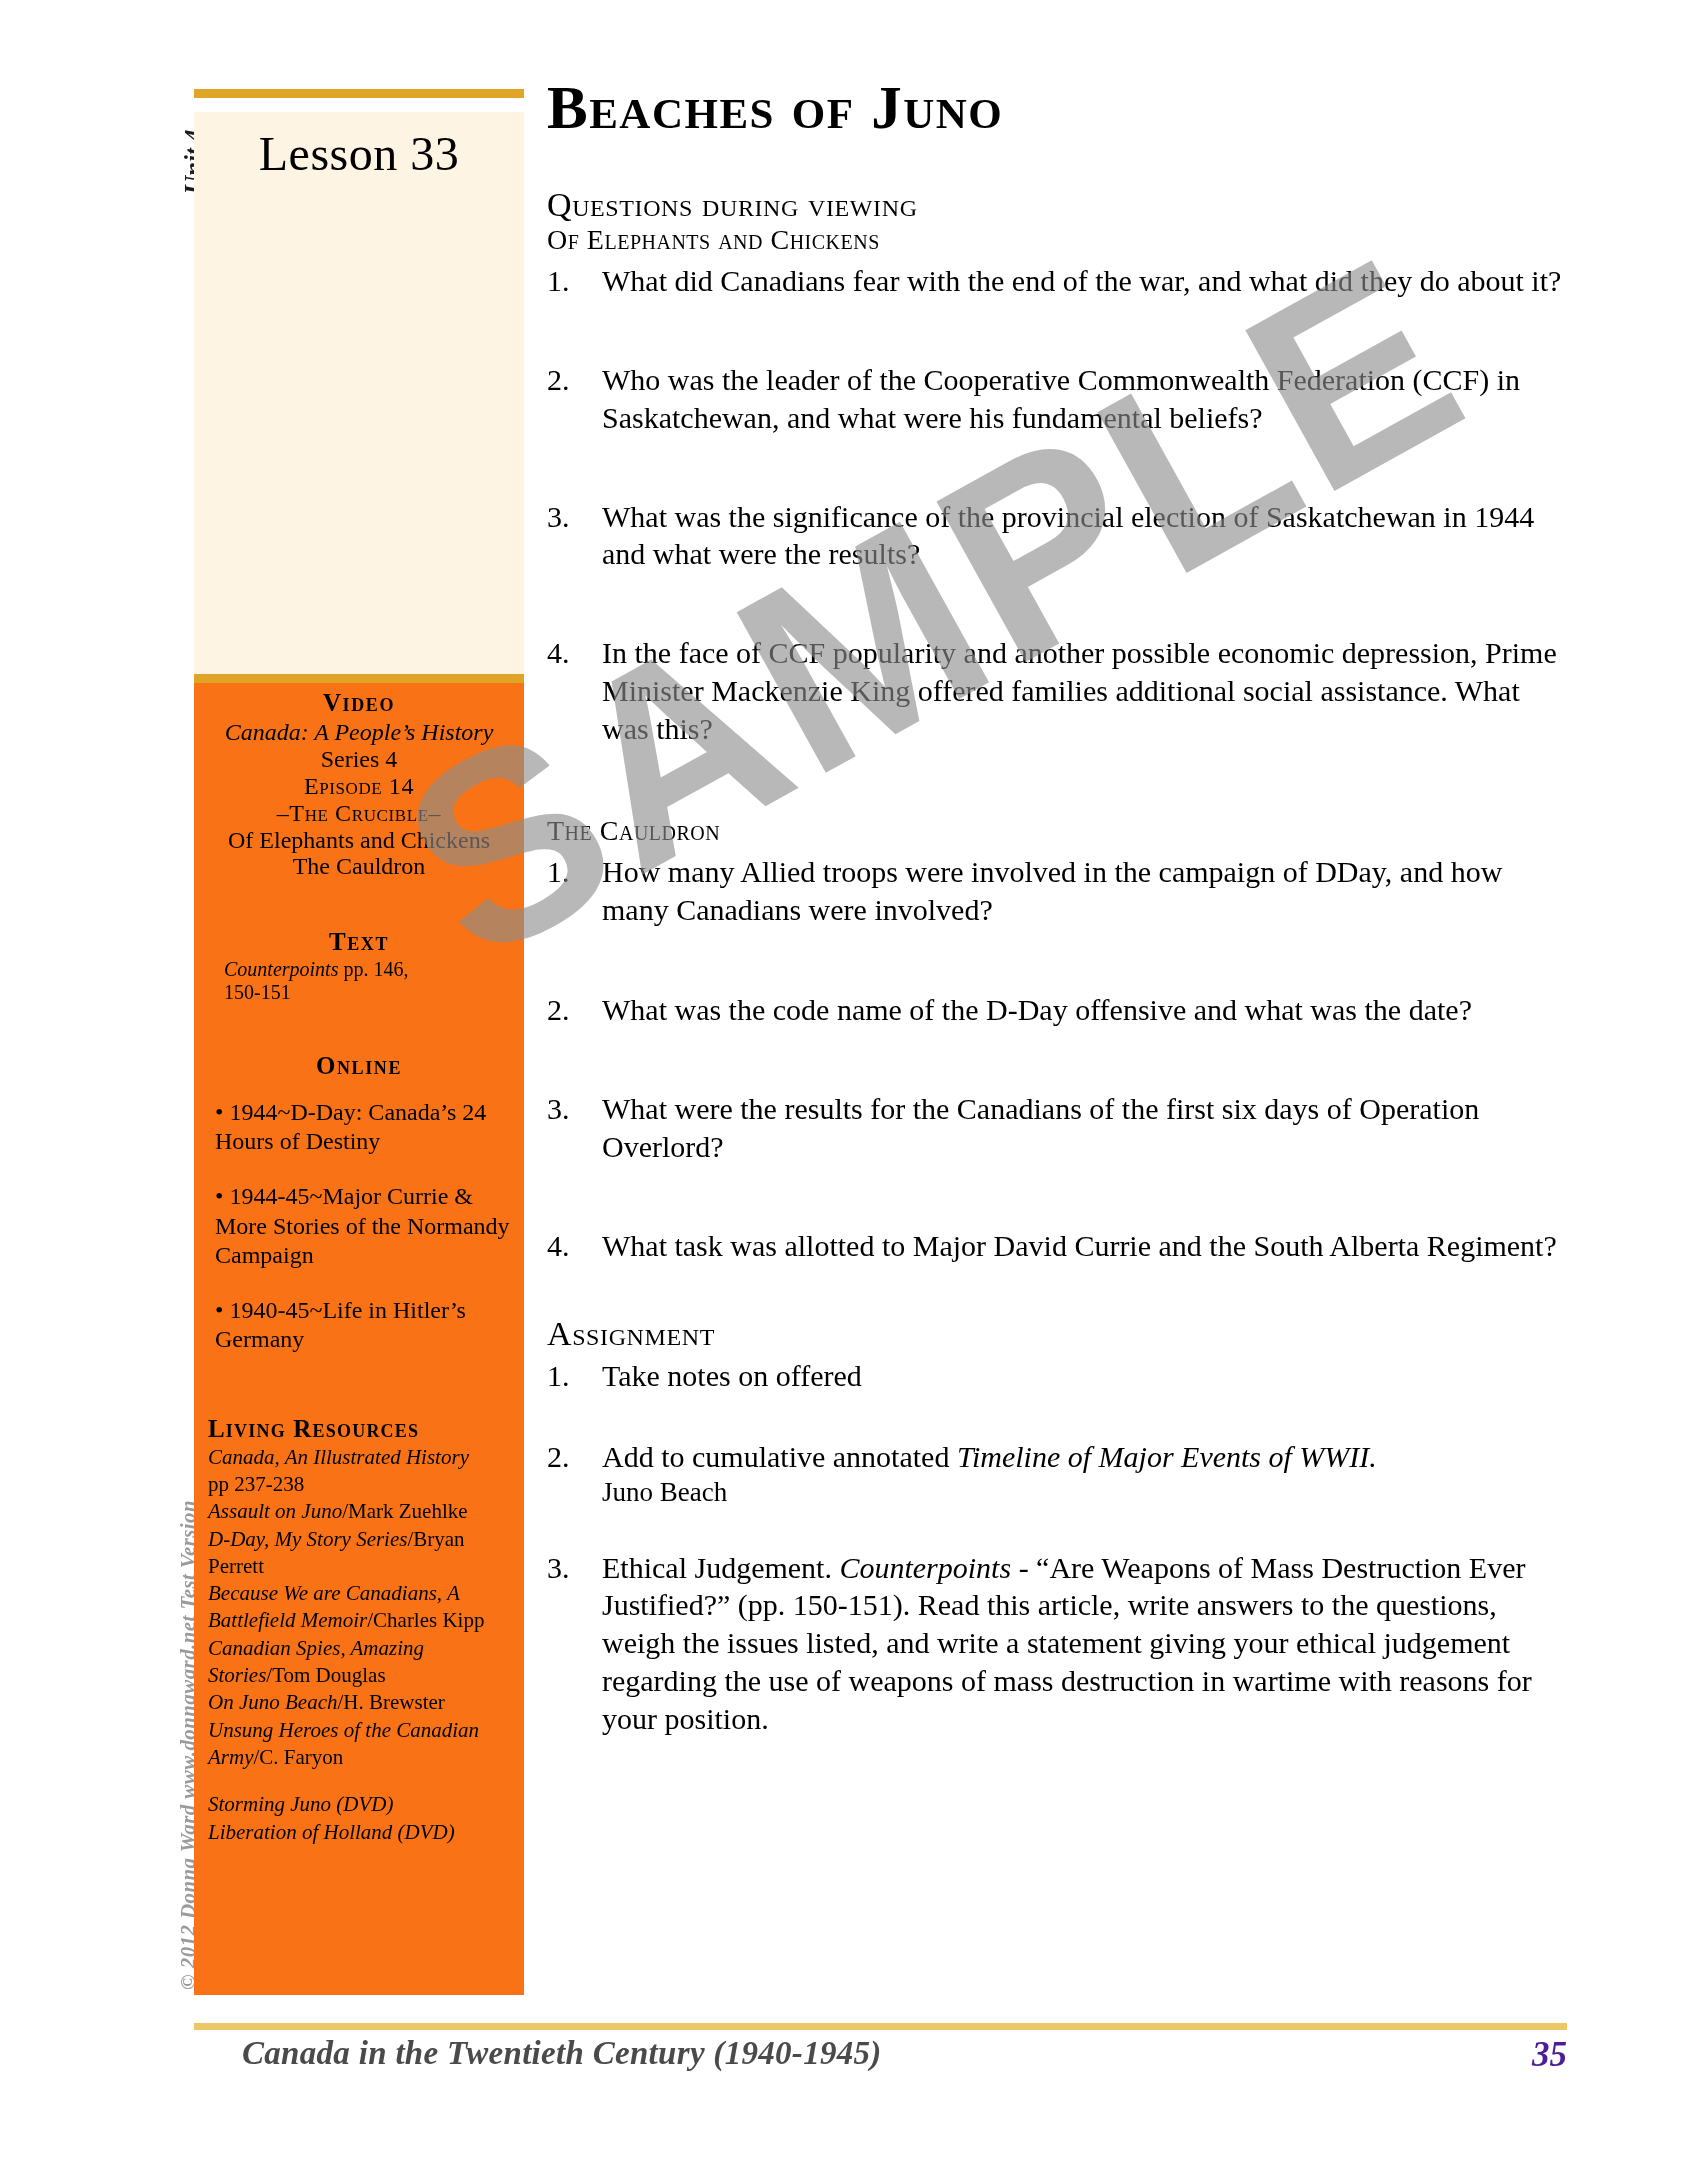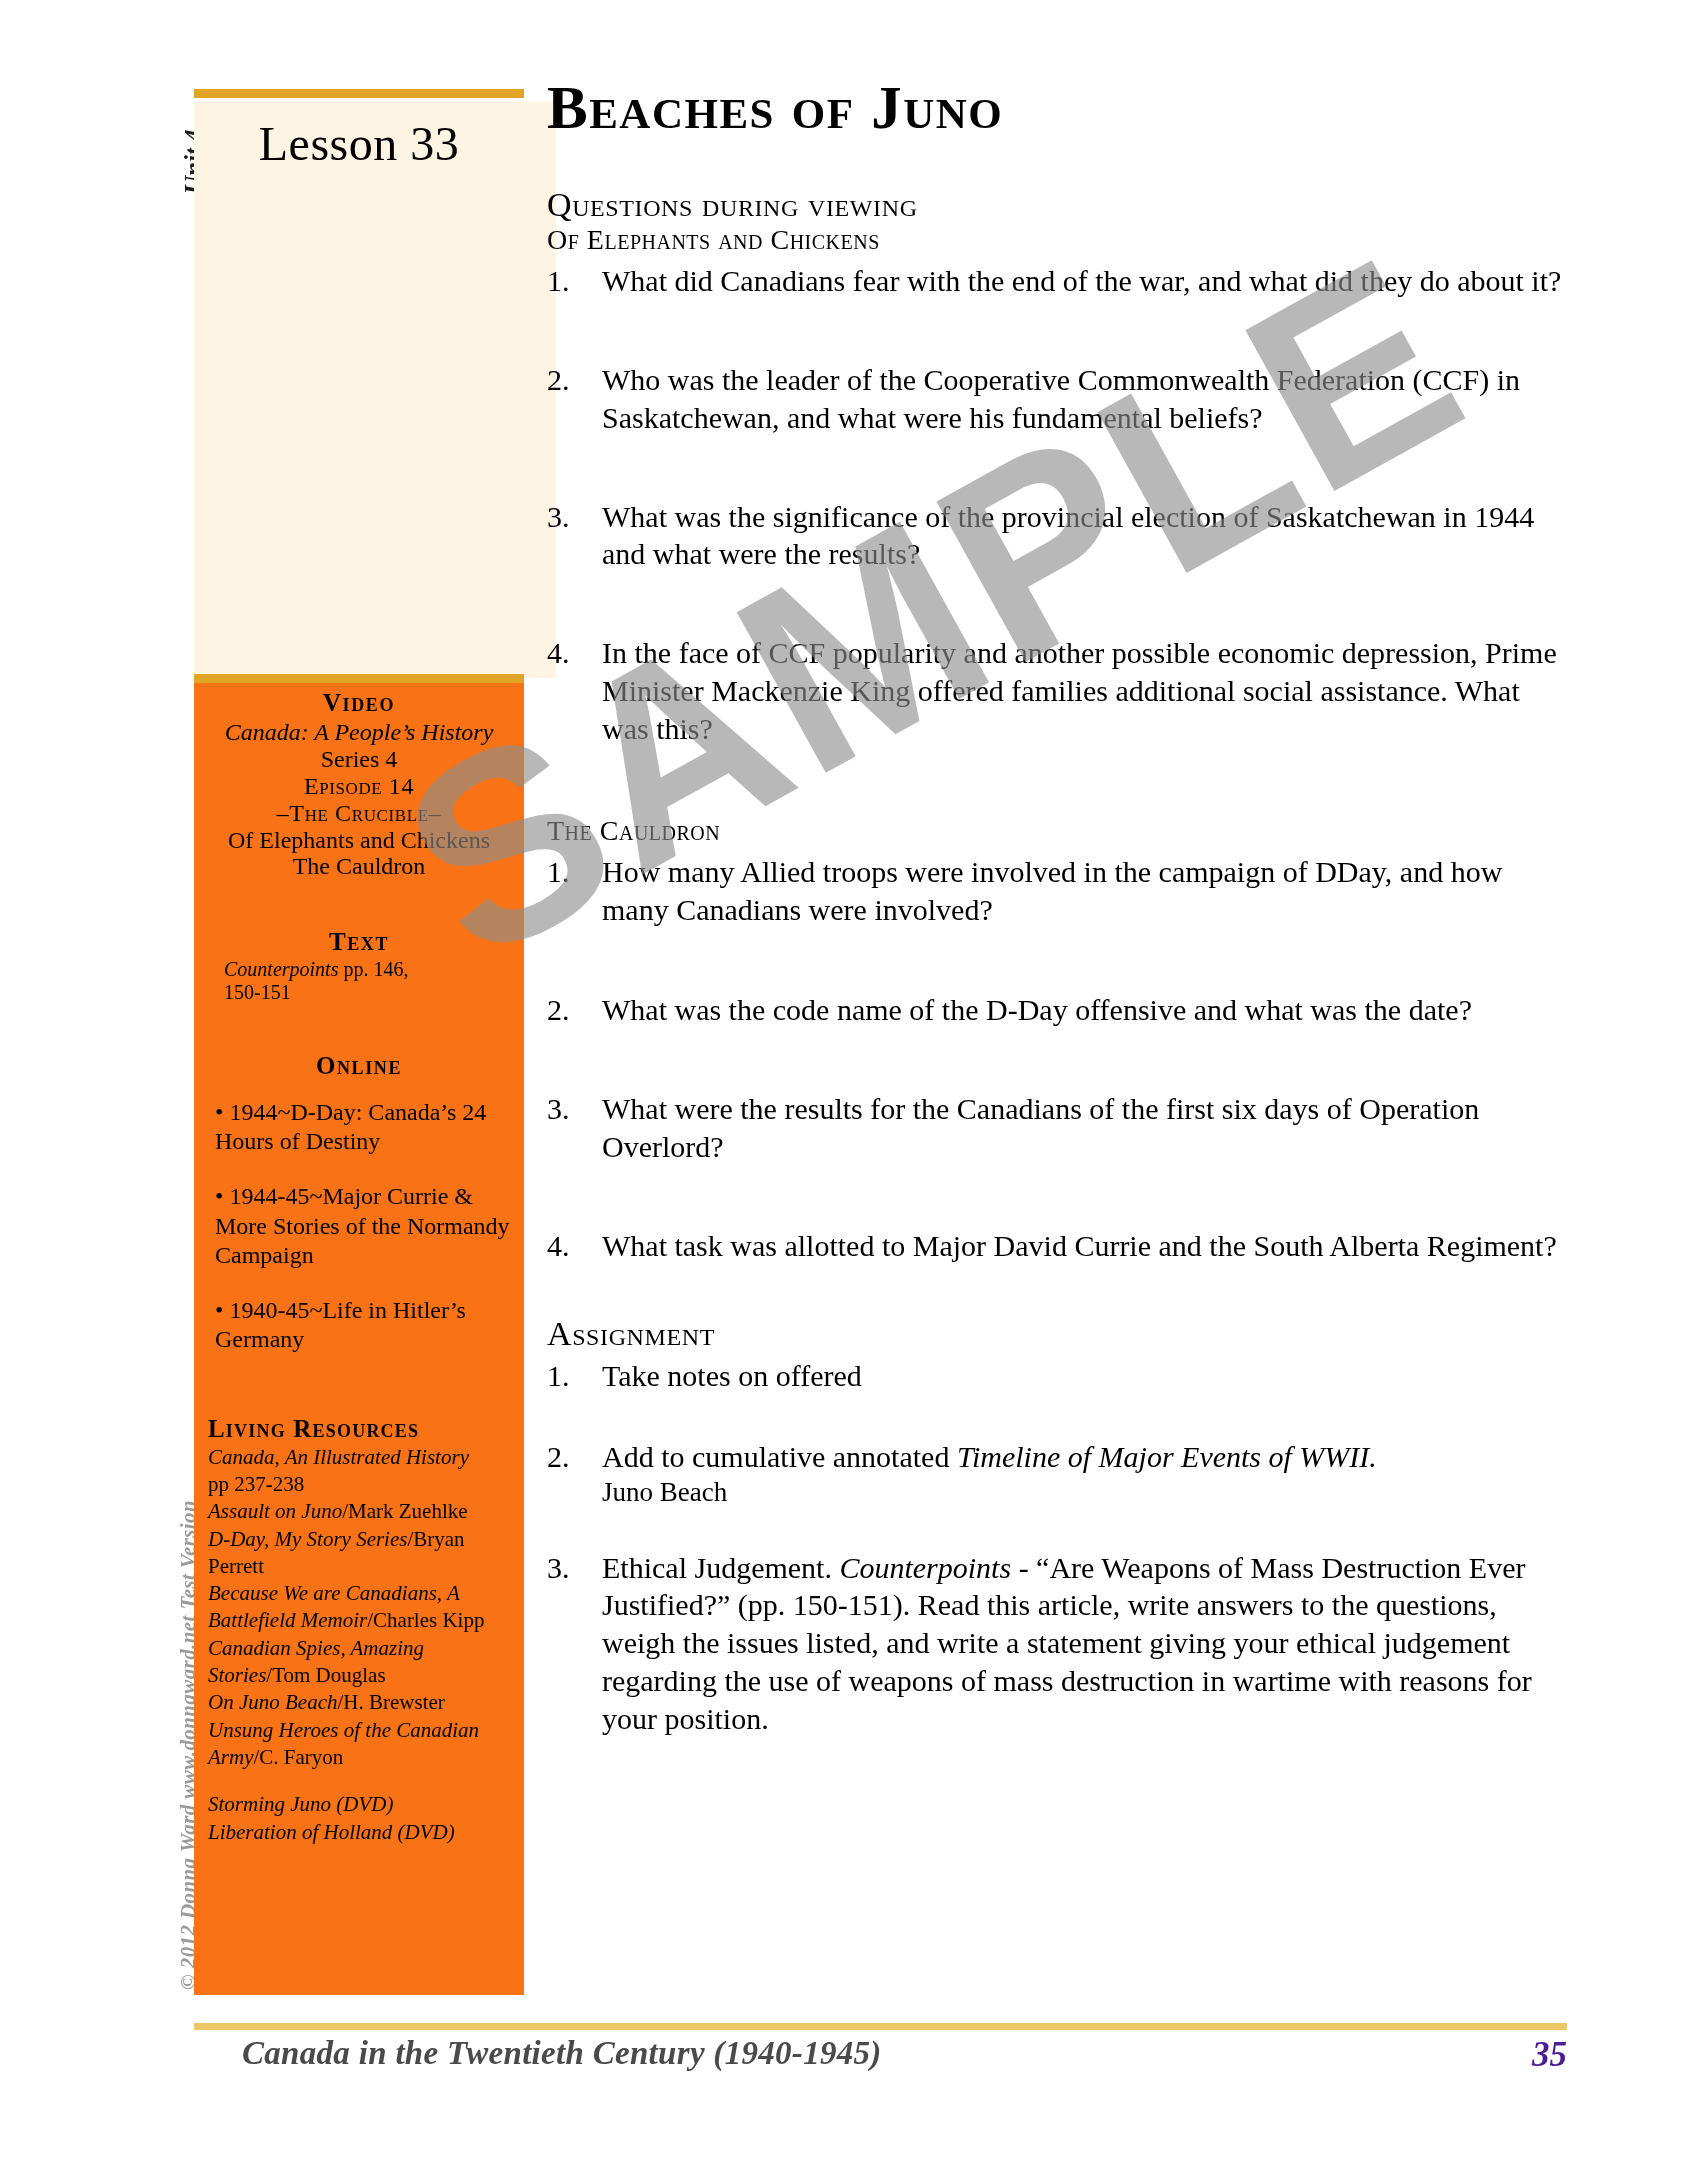--- a/index.html
+++ b/index.html
@@ -57,22 +57,22 @@
     height: 1906px;
   }
   .side-top-rule {
     position: absolute;
     left: 0; top: 0;
     width: 330px; height: 9px;
     background: #e0a526;
   }
   #side-upper {
     position: absolute;
-    left: 0; top: 13px;
-    width: 362px;
+    left: 0; top: 23px;
+    width: 330px;
     height: 576px;
     background: #fdf4e4;
     text-decoration: underline;
   }
   #side-lower {
     position: absolute;
     left: 0;
     top: 594px;
     width: 330px;
     height: 1312px;

